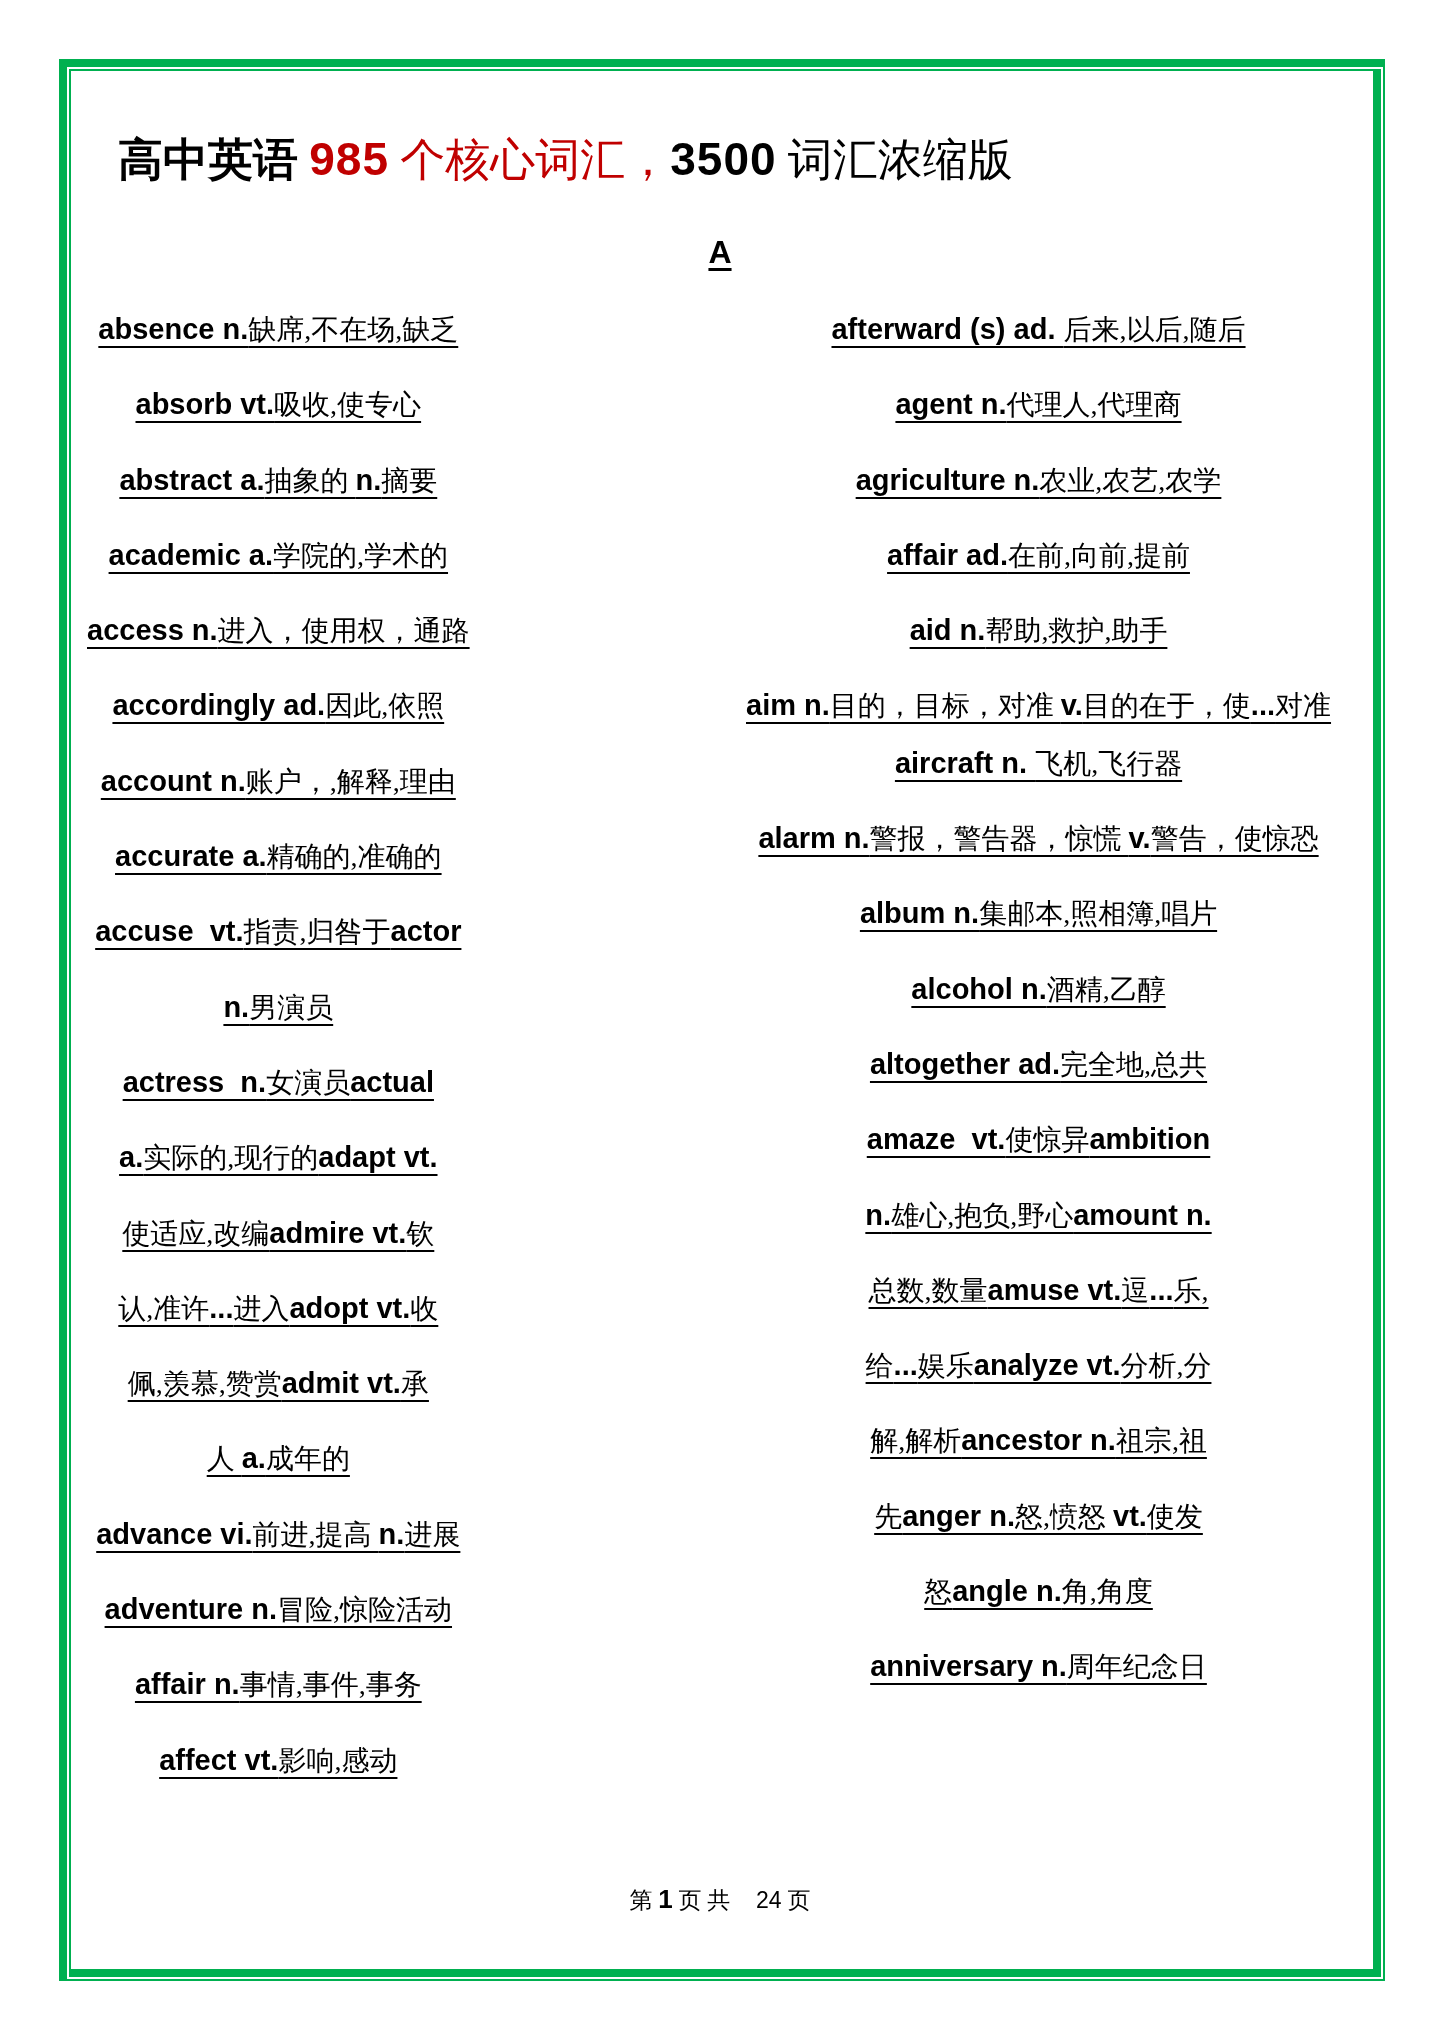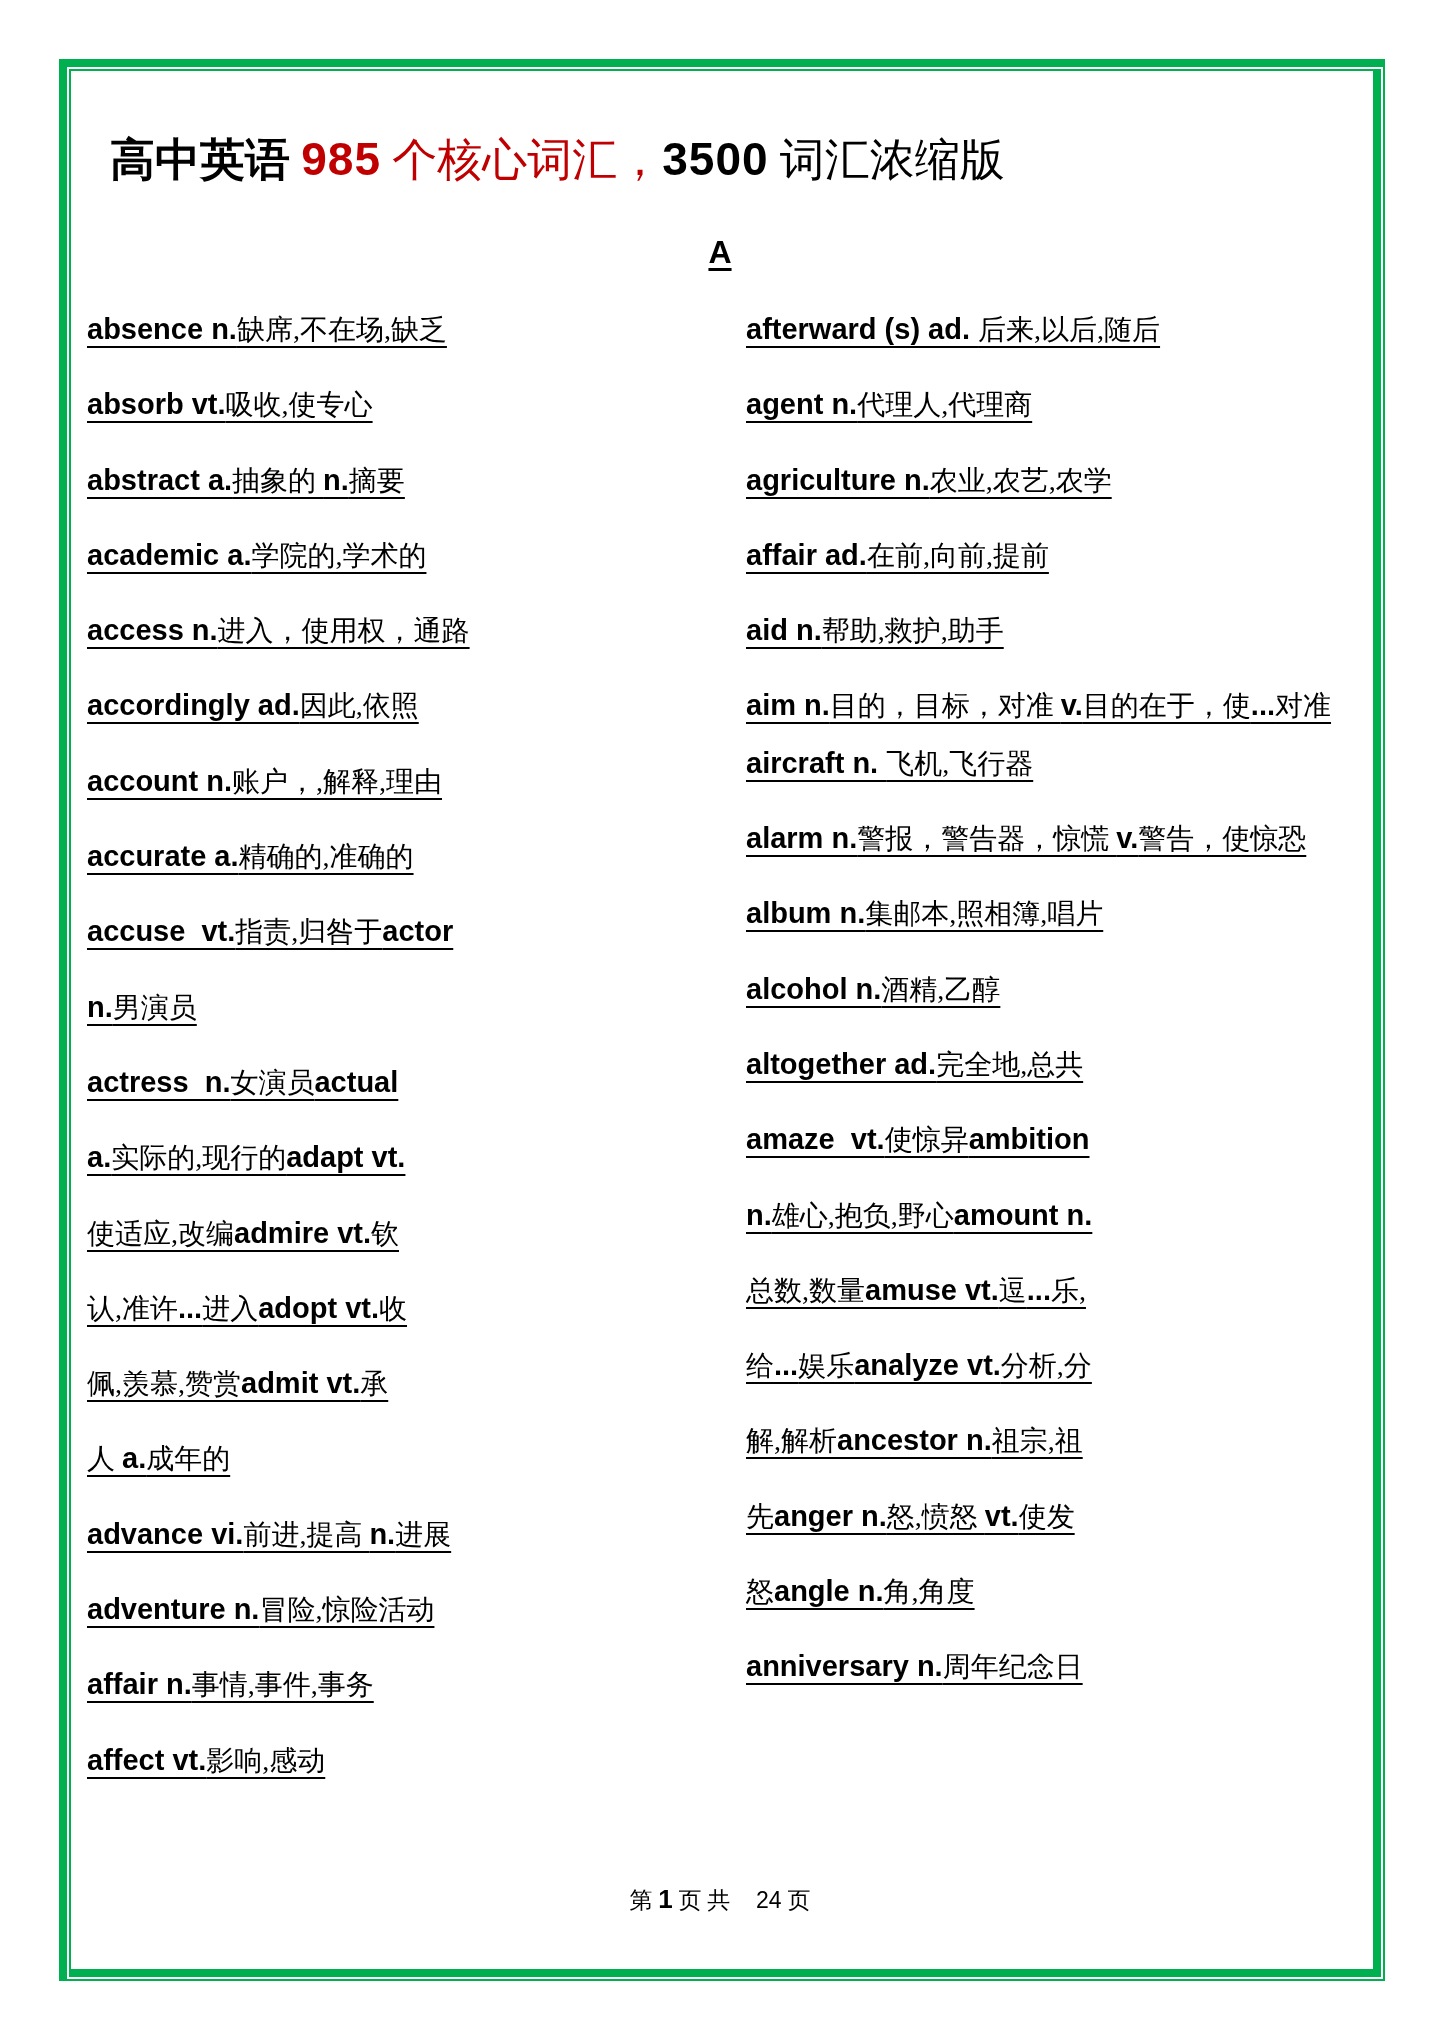--- a/index.html
+++ b/index.html
@@ -5,34 +5,34 @@
   html,body{margin:0;padding:0;background:#ffffff;}
   .page{position:relative;width:1440px;height:2036px;background:#fff;overflow:hidden;
         font-family:"Liberation Serif","DejaVu Serif",serif;color:#000;}
   
   .border-outer{position:absolute;left:59px;top:59px;right:55px;bottom:55px;
         box-sizing:border-box;border:solid var(--green,#00b050);
         border-width:8px 2px 2px 8px;padding:2px;}
   .border-inner{width:100%;height:100%;box-sizing:border-box;
         border:solid var(--green,#00b050);border-width:2px 8px 8px 2px;}
   
-  .title{position:absolute;left:110px;top:134px;white-space:pre;line-height:1.1;}
+  .title{position:absolute;left:118px;top:134px;white-space:pre;line-height:1.1;}
   .t-cn{font-family:"Liberation Serif","DejaVu Serif",serif;font-size:45px;font-weight:400;}
   .t-bold{font-weight:700;}
   .t-num{font-family:"Liberation Sans","DejaVu Sans",sans-serif;font-size:46px;font-weight:700;letter-spacing:1px;}
   .red{color:var(--red,#c00000);}
   
   .letter{position:absolute;top:234px;left:0;width:100%;text-align:center;
         font-family:"Liberation Sans","DejaVu Sans",sans-serif;font-size:32px;font-weight:700;
         text-decoration:underline;text-decoration-thickness:3px;text-underline-offset:5px;}
   
   .col{position:absolute;top:312px;}
   .col-left{left:87px;}
   .col-right{left:746px;}
-  .vline{height:75.3px;white-space:pre;line-height:1.2;}
+  .vline{height:75.3px;white-space:pre;line-height:1.2;text-align:center;}
   .vline.tight{margin-top:-18px;}
   .ltext{text-decoration:underline;text-decoration-thickness:2px;text-underline-offset:7px;
         text-decoration-color:#000;}
   .en{font-family:"Liberation Sans","DejaVu Sans",sans-serif;font-weight:700;font-size:29px;}
   .zh{font-family:"Liberation Serif","DejaVu Serif",serif;font-weight:400;font-size:28px;}
   
   .footer{position:absolute;top:1884px;left:0;width:100%;text-align:center;white-space:pre;}
   .f-zh{font-family:"Liberation Serif","DejaVu Serif",serif;font-size:23px;}
   .f-page{font-family:"Liberation Sans","DejaVu Sans",sans-serif;font-size:26px;font-weight:700;}
   .f-total{font-family:"Liberation Sans","DejaVu Sans",sans-serif;font-size:23px;font-weight:400;margin-left:20px;}

